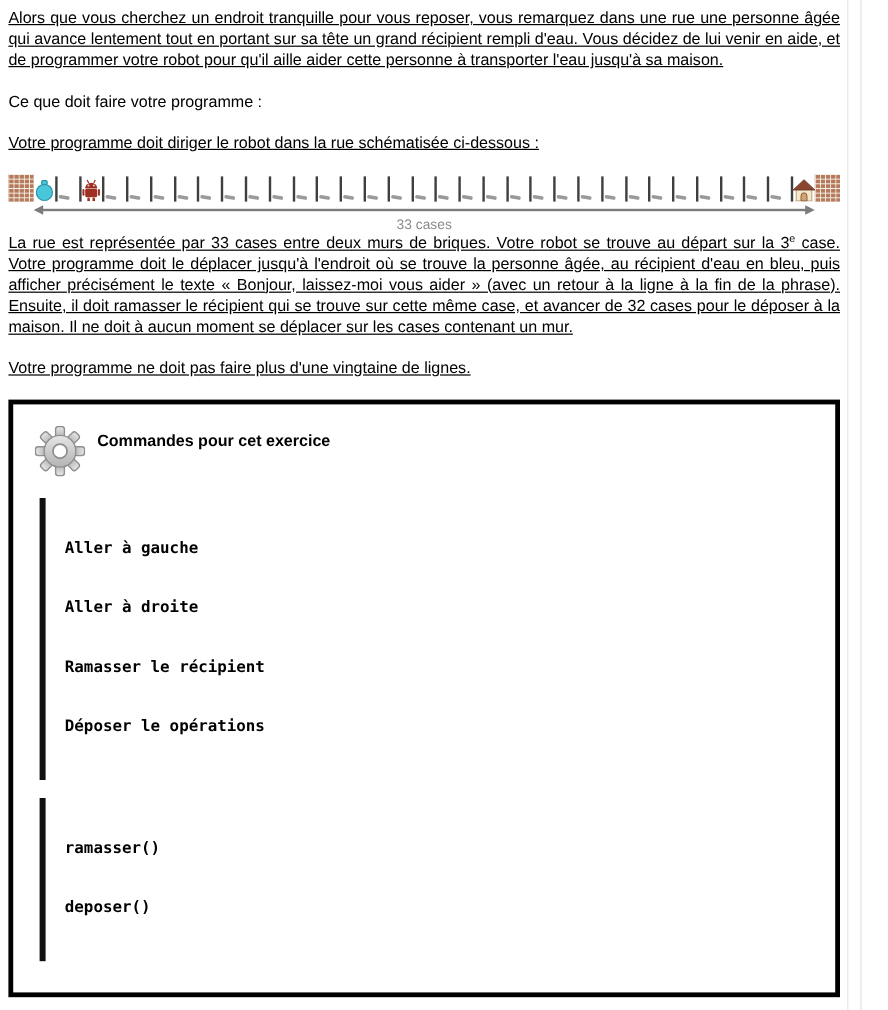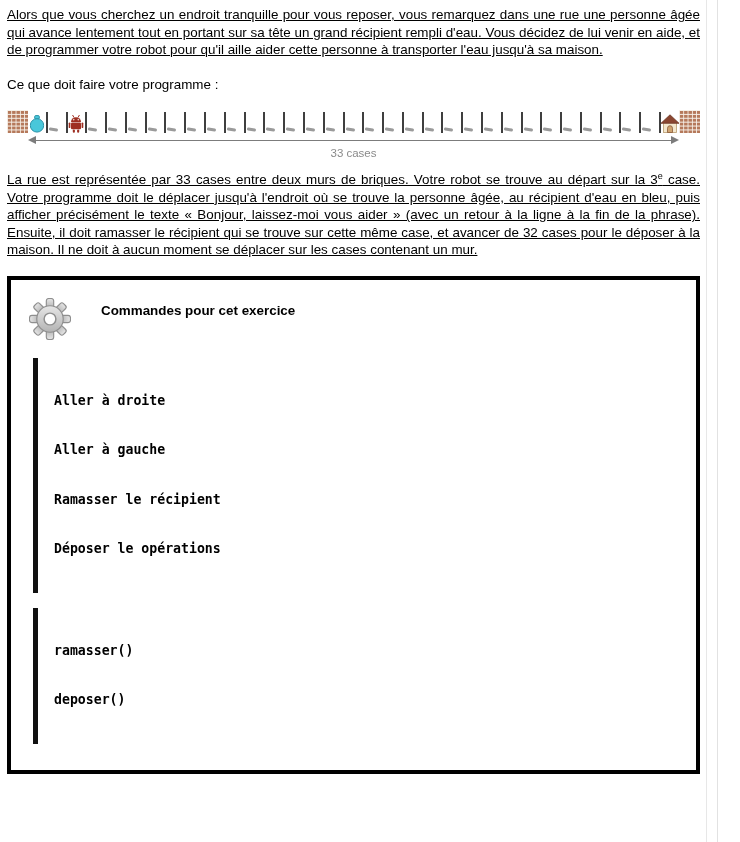--- a/index.html
+++ b/index.html
@@ -12,21 +12,21 @@
   .gutter.g1 { left:706px; }
   .gutter.g2 { left:717px; background:#e2e2e2; }
 
   .content { position:absolute; left:7px; top:6px; width:693px; }
 
   p.body-text { text-align:justify; line-height:17.5px; margin-bottom:17px;text-decoration:underline; }
   .bold-heading { font-weight:normal; line-height:17.5px; margin-bottom:17px; }
   sup { font-size:9px; vertical-align:super; line-height:0; }
 
   
-  .street-wrap { margin:2px 0 12px 0; }
+  .street-wrap { margin:2px 0 0 0; }
   .street-row { display:flex; align-items:flex-end; height:23px; }
   .wall {
     width:21px; height:23px; flex:0 0 21px;
     background-color:#b5795b;
     background-image:
       linear-gradient(#f7f2ea 1px, transparent 1px),
       linear-gradient(90deg, #f7f2ea 1px, transparent 1px);
     background-size:4.3px 3.9px;
   }
   .cells { display:flex; flex:1; height:21px; }
@@ -42,21 +42,21 @@
   .arrow-head { position:absolute; top:0; width:0; height:0;
     border-top:4.4px solid transparent; border-bottom:4.4px solid transparent; }
   .arrow-head.left { left:0; border-right:8px solid #7c7c7c; }
   .arrow-head.right { right:0; border-left:8px solid #7c7c7c; }
   .street-label { text-align:center; color:#8a8a8a; font-size:11.5px; margin-top:2px; }
 
   
   .commands-box { border:4px solid #000; margin:5px 0 0 0; padding:16px 8px 26px 7px; }
   .box-header { display:flex; align-items:flex-start; margin-left:11px; }
   .gear-wrap { flex:0 0 42px; margin-top:2px; }
-  .box-header-text { margin-left:30px; padding-top:7px; }
+  .box-header-text { margin-left:10px; padding-top:7px; }
   .box-title { font-weight:bold; margin-bottom:16px; }
   .box-intro { line-height:17.5px; }
   .codeblock {
     font-family:"DejaVu Sans Mono", monospace; font-weight:bold; font-size:13.2px;
     line-height:16.5px; white-space:pre;
     border-left:5px solid #111; margin:15px 0 0 15px; padding:2px 0 2px 16px;
   }
   .cl { min-height:16.5px; }
   .box-para { text-align:justify; line-height:17.5px; margin:17px 0 0 3px; }
 </style>
@@ -65,20 +65,21 @@
 
 <div class="gutter g1"></div>
 <div class="gutter g2"></div>
 
 <div class="content">
 
   <p class="body-text">Alors que vous cherchez un endroit tranquille pour vous reposer, vous remarquez dans une rue une personne âgée qui avance lentement tout en portant sur sa tête un grand récipient rempli d'eau. Vous décidez de lui venir en aide, et de programmer votre robot pour qu'il aille aider cette personne à transporter l'eau jusqu'à sa maison.</p>
 
   <div class="bold-heading">Ce que doit faire votre programme :</div>
 
+  <p class="body-text">Votre programme doit diriger le robot dans la rue schématisée ci-dessous :</p>
 
   <div class="street-wrap">
     <div class="street-row">
       <div class="wall"></div>
       <div class="cells">
           <div class="cell">
             <svg class="cell-icon" width="15" height="18" viewBox="0 0 15 18">
     <rect x="5.2" y="0.6" width="4.6" height="3.4" rx="1" fill="#49c7da" stroke="#2d93a8" stroke-width="1"></rect>
     <circle cx="7.5" cy="10.4" r="6.7" fill="#49c7da" stroke="#2d93a8" stroke-width="1"></circle>
   </svg>
@@ -202,20 +203,21 @@
     <div class="street-arrow">
       <span class="arrow-head left"></span>
       <span class="arrow-line"></span>
       <span class="arrow-head right"></span>
     </div>
     <div class="street-label">33 cases</div>
   </div>
 
   <p class="body-text"><span>La rue est représentée par 33 cases entre deux murs de briques. Votre robot se trouve au départ sur la 3</span><sup>e</sup><span> case. Votre programme doit le déplacer jusqu'à l'endroit où se trouve la personne âgée, au récipient d'eau en bleu, puis afficher précisément le texte « Bonjour, laissez-moi vous aider » (avec un retour à la ligne à la fin de la phrase). Ensuite, il doit ramasser le récipient qui se trouve sur cette même case, et avancer de 32 cases pour le déposer à la maison. Il ne doit à aucun moment se déplacer sur les cases contenant un mur.</span></p>
 
+  <p class="body-text">Votre programme ne doit pas faire plus d'une vingtaine de lignes.</p>
 
   <div class="commands-box">
     <div class="box-header">
       <div class="gear-wrap">
         <svg width="42" height="42" viewBox="0 0 40 40">
           <defs>
             <linearGradient id="gearGrad" x1="0" y1="0" x2="0" y2="1">
               <stop offset="0" stop-color="#e6e6e6"></stop>
                 <stop offset="1" stop-color="#b3b3b3"></stop>
             </linearGradient>
@@ -233,22 +235,22 @@
             <circle cx="20" cy="20" r="5.6" fill="#fdfdfd" stroke-width="1.4"></circle>
           </g>
         </svg>
       </div>
       <div class="box-header-text">
         <div class="box-title">Commandes pour cet exercice</div>
       </div>
     </div>
 
     <div class="codeblock">
+      <div class="cl">Aller à gauche</div>
       <div class="cl">Aller à droite</div>
-      <div class="cl">Aller à gauche</div>
       <div class="cl">Ramasser le récipient</div>
       <div class="cl">Déposer le opérations</div>
     </div>
 
 
     <div class="codeblock">
       <div class="cl">ramasser()</div>
       <div class="cl">deposer()</div>
     </div>
 

